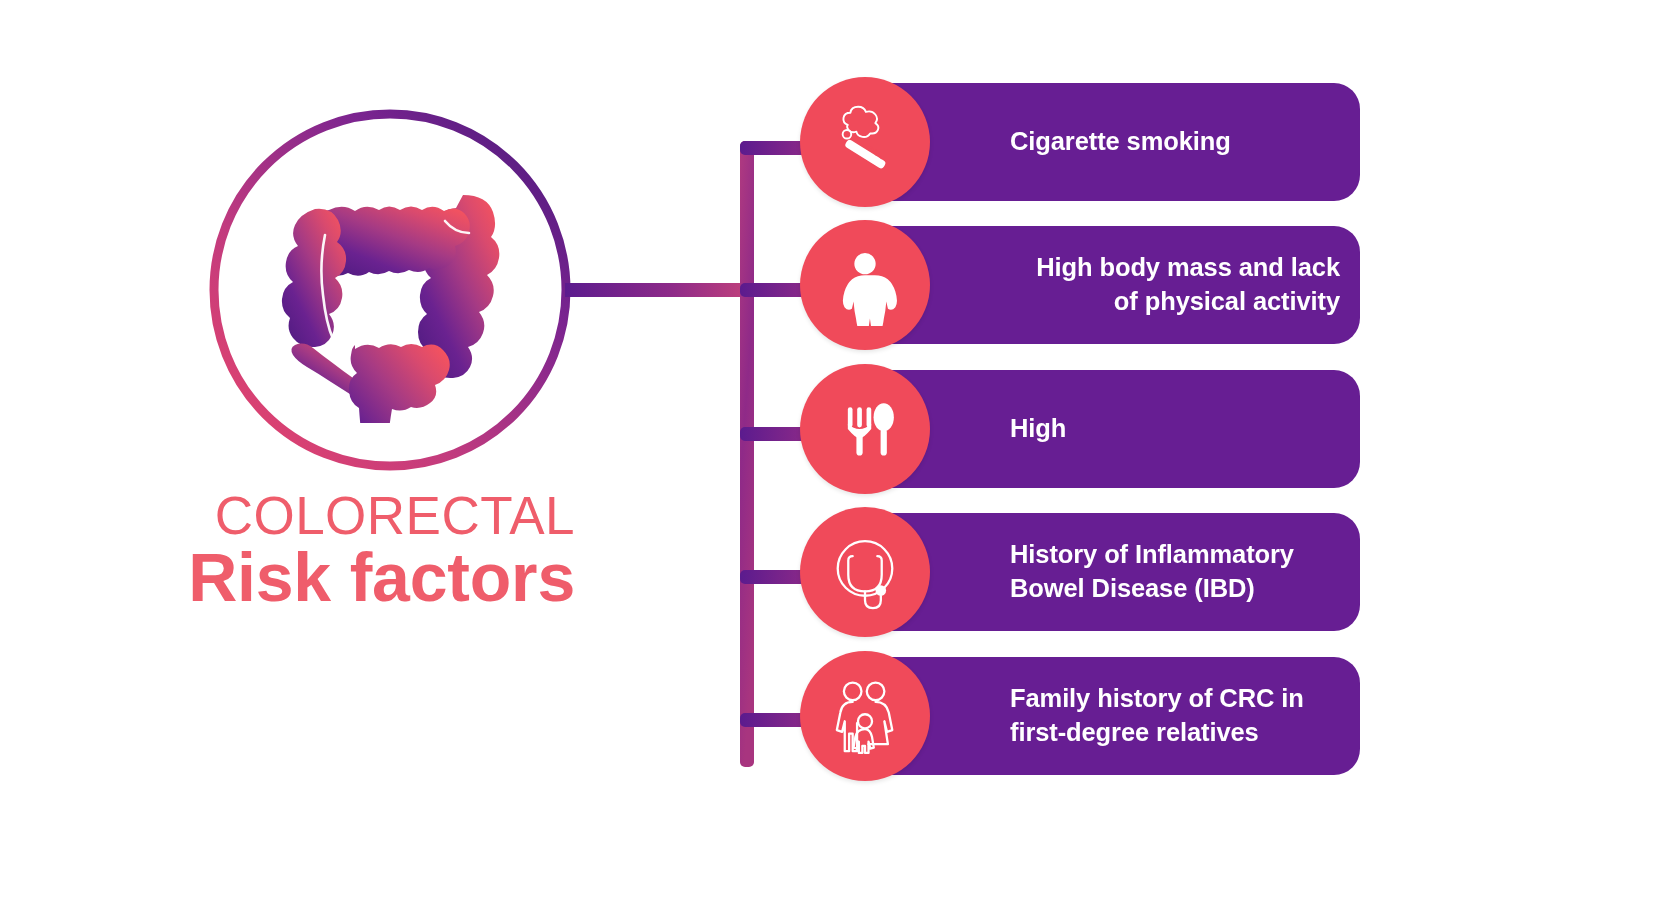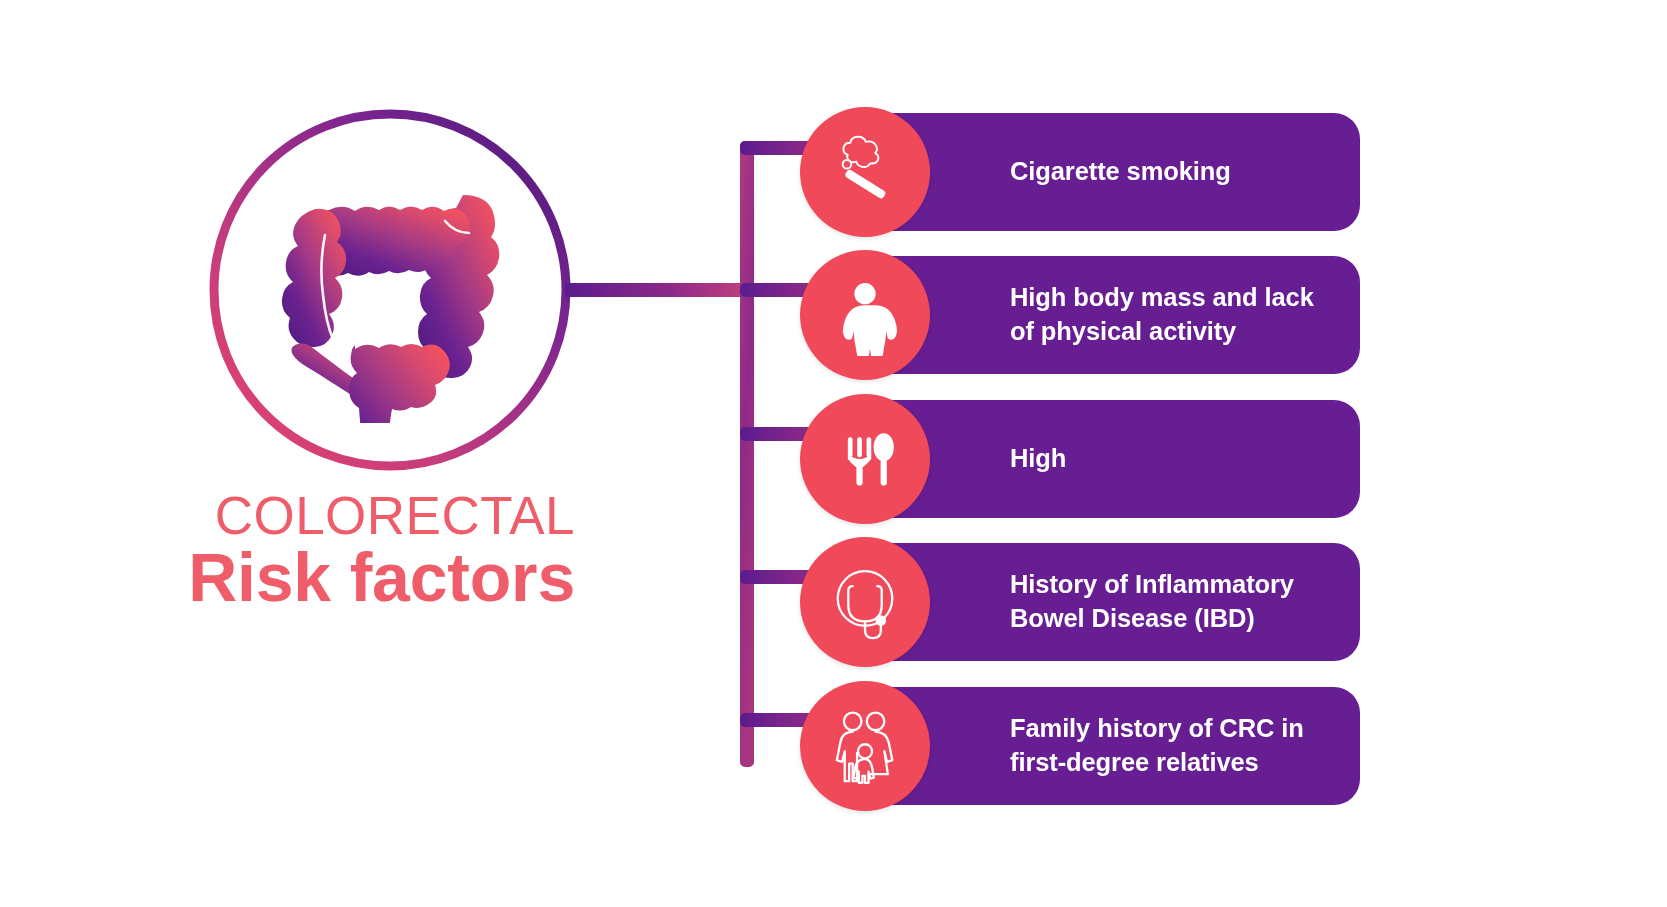--- a/index.html
+++ b/index.html
@@ -73,21 +73,20 @@
     height: 907px;
     pointer-events: none;
   }
 
   
   .item {
     position: absolute;
     left: 800px;
     width: 560px;
     height: 82px;
-    margin-top: 30px;
   }
   .item-bar {
     position: absolute;
     left: 58px;
     top: 0;
     width: 502px;
     height: 118px;
     background: #671E93;
     border-radius: 6px 26px 26px 6px;
   }
@@ -113,21 +112,21 @@
     display: flex;
     align-items: center;
     color: #ffffff;
     font-size: 25.5px;
     font-weight: 700;
     line-height: 1.32;
     letter-spacing: -0.1px;
   }
 
   #item-0 { top: 83px; }
-  #item-1 { top: 226px; }
+  #item-1 { top: 226px; text-align: right; }
   #item-2 { top: 370px; }
   #item-3 { top: 513px; }
   #item-4 { top: 657px; }
 </style>
 </head>
 <body>
 
 <div id="canvas">
 
   <div id="hero">

